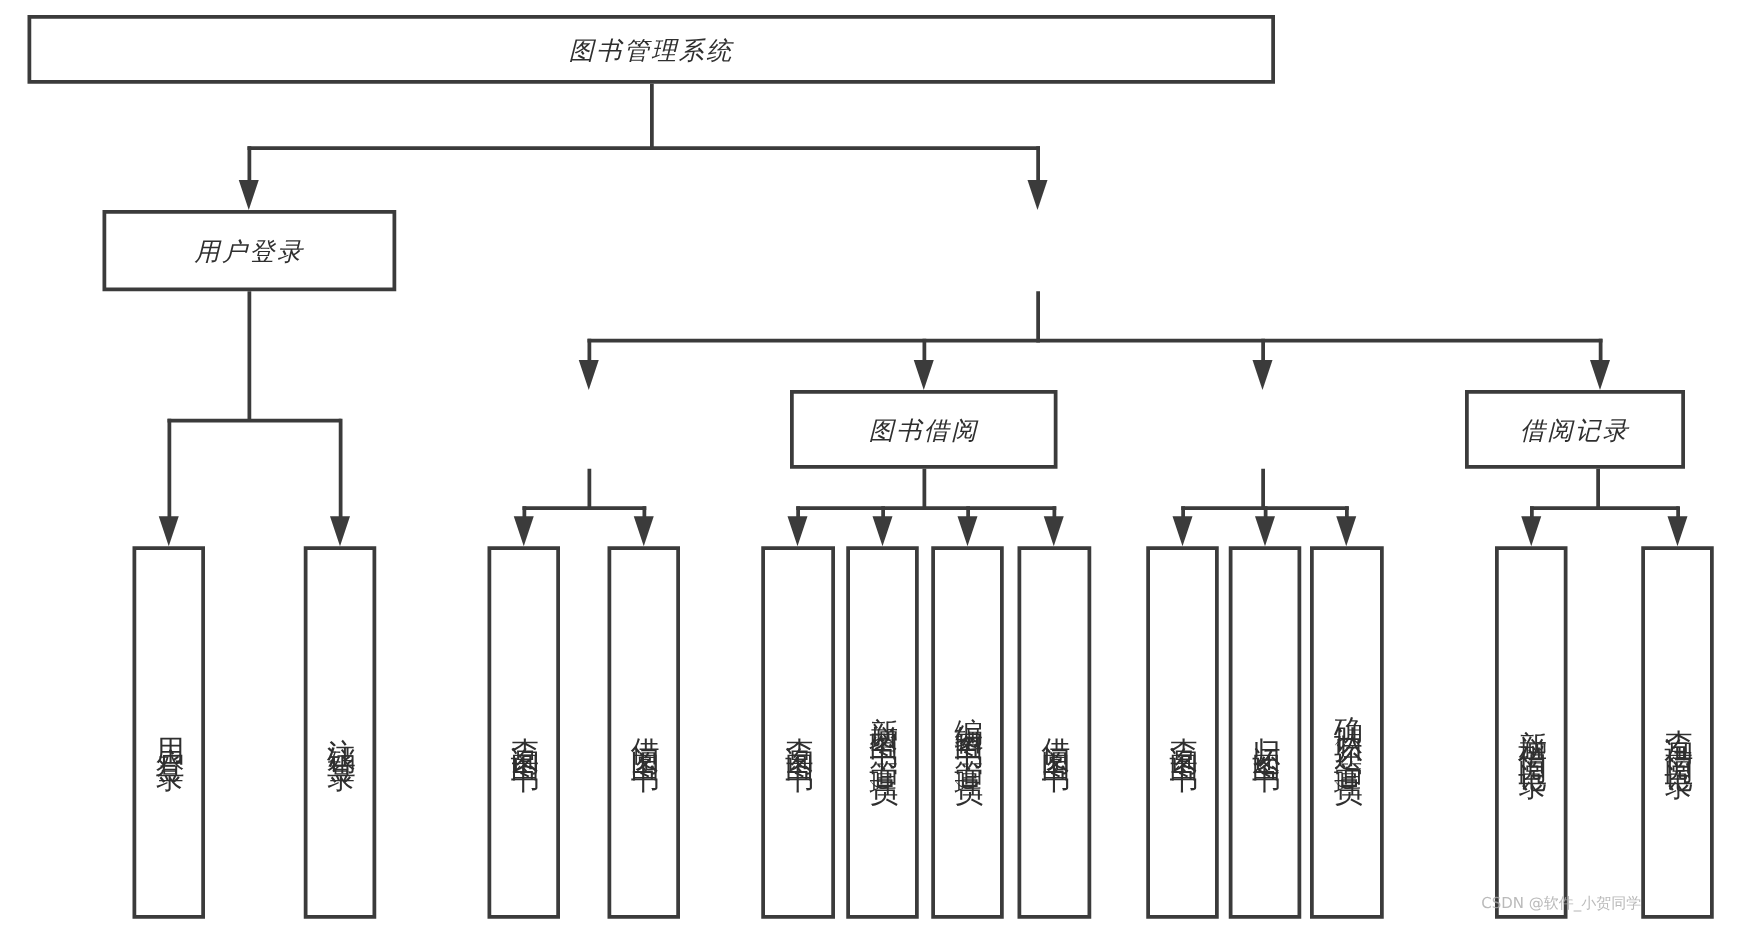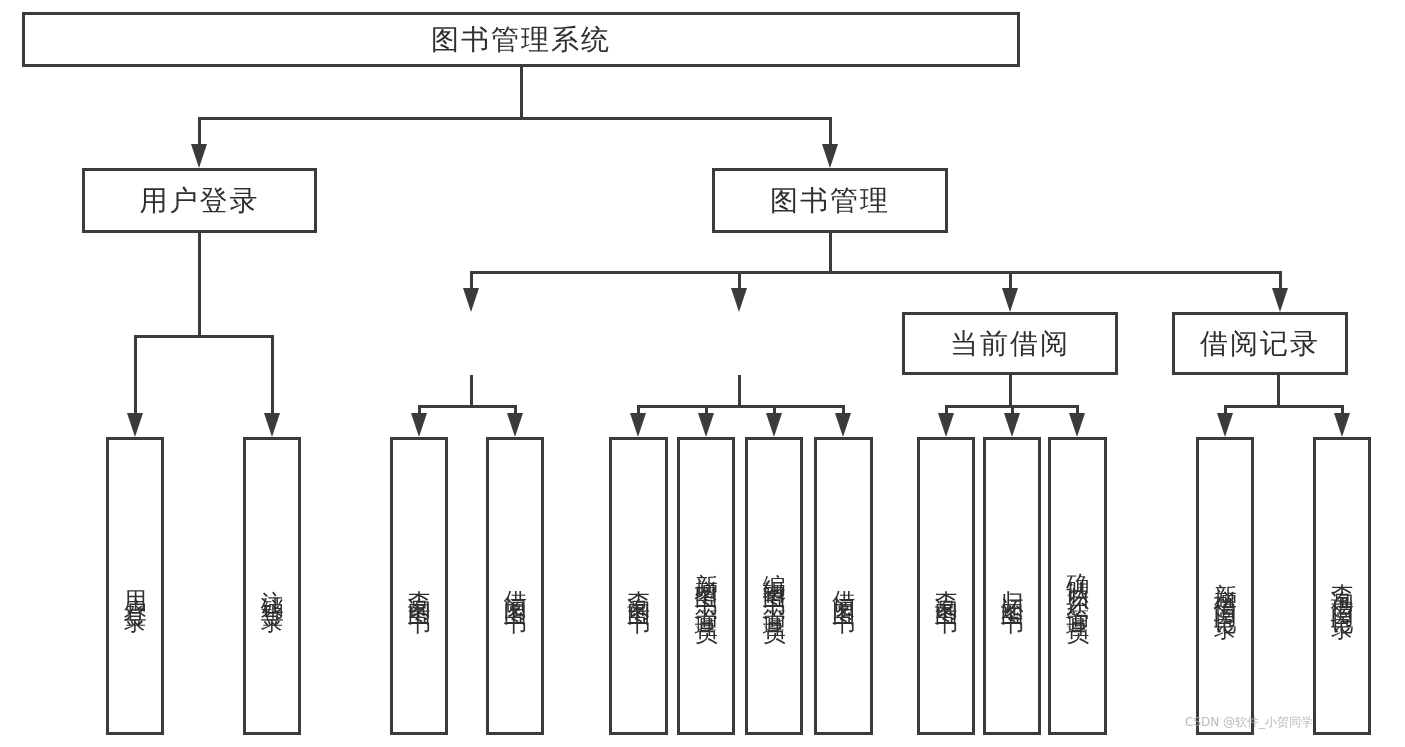--- a/index.html
+++ b/index.html
@@ -20,24 +20,25 @@
     position:absolute;
     box-sizing:border-box;
     border:3px solid var(--line);
     background:#fff;
     display:flex;
     align-items:center;
     justify-content:center;
     color:var(--text);
   }
   .box.h span{
-    font-size:28px;
+    font-size:20px;
     letter-spacing:2px;
     white-space:nowrap;
     line-height:1;
+    font-style:italic;
   }
   .box.v span{
     writing-mode:vertical-rl;
     font-size:23px;
     letter-spacing:7px;
     line-height:1.1;
     white-space:nowrap;
   }
   .hline,.vline{
     position:absolute;
@@ -71,44 +72,41 @@
   <div class="vline" style="left:519.5px;top:67px;width:3px;height:53px"></div>
   <div class="hline" style="left:197.5px;top:117px;width:634px;height:3px"></div>
   <div class="vline" style="left:198px;top:117px;width:3px;height:33px"></div>
   <div class="vline" style="left:828.5px;top:117px;width:3px;height:33px"></div>
   <div class="arrow" style="left:191px;top:144px"></div>
   <div class="arrow" style="left:822px;top:144px"></div>
 
   <div class="box h" style="left:82px;top:168px;width:235px;height:65px">
     <span>用户登录</span>
   </div>
-  <div class="box h" style="left:712px;top:168px;width:236px;height:65px">
-    <span>图书管理</span>
-  </div>
 
   <div class="vline" style="left:198px;top:233px;width:3px;height:104px"></div>
   <div class="hline" style="left:133.5px;top:335px;width:139px;height:3px"></div>
   <div class="vline" style="left:133.5px;top:335px;width:3px;height:83px"></div>
   <div class="vline" style="left:270.5px;top:335px;width:3px;height:83px"></div>
   <div class="arrow" style="left:127px;top:413px"></div>
   <div class="arrow" style="left:264px;top:413px"></div>
 
   <div class="vline" style="left:828.5px;top:233px;width:3px;height:41px"></div>
   <div class="hline" style="left:469.5px;top:271px;width:812px;height:3px"></div>
   <div class="vline" style="left:469.5px;top:271px;width:3px;height:23px"></div>
   <div class="vline" style="left:737.5px;top:271px;width:3px;height:23px"></div>
   <div class="vline" style="left:1008.5px;top:271px;width:3px;height:23px"></div>
   <div class="vline" style="left:1278.5px;top:271px;width:3px;height:23px"></div>
   <div class="arrow" style="left:463px;top:288px"></div>
   <div class="arrow" style="left:731px;top:288px"></div>
   <div class="arrow" style="left:1002px;top:288px"></div>
   <div class="arrow" style="left:1272px;top:288px"></div>
 
-  <div class="box h" style="left:902px;top:312px;width:216px;height:63px">
-    <span>当前借阅</span>
+  <div class="box h" style="left:632px;top:312px;width:214px;height:63px">
+    <span>图书借阅</span>
   </div>
   <div class="box h" style="left:1172px;top:312px;width:176px;height:63px">
     <span>借阅记录</span>
   </div>
 
   <div class="vline" style="left:469.5px;top:375px;width:3px;height:33px"></div>
   <div class="vline" style="left:737.5px;top:375px;width:3px;height:33px"></div>
   <div class="vline" style="left:1008.5px;top:375px;width:3px;height:33px"></div>
   <div class="vline" style="left:1276.5px;top:375px;width:3px;height:33px"></div>
 

